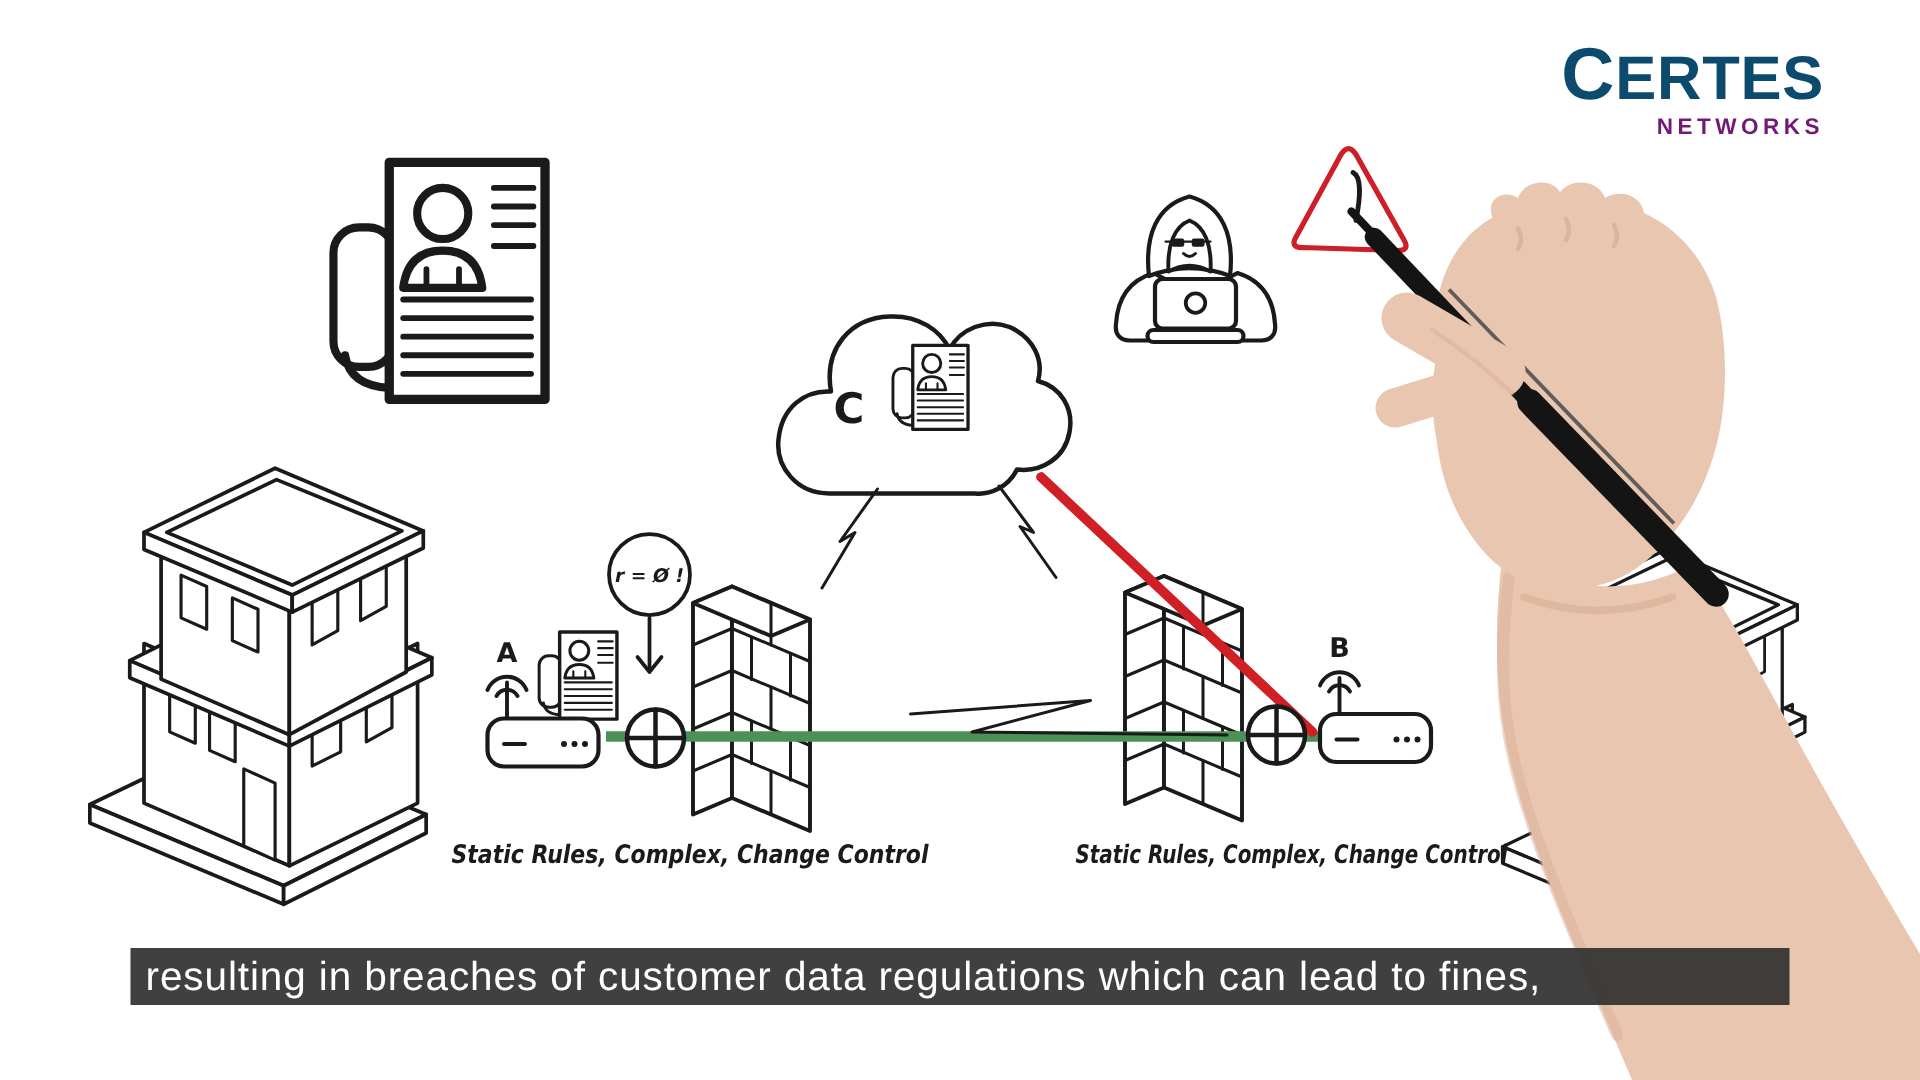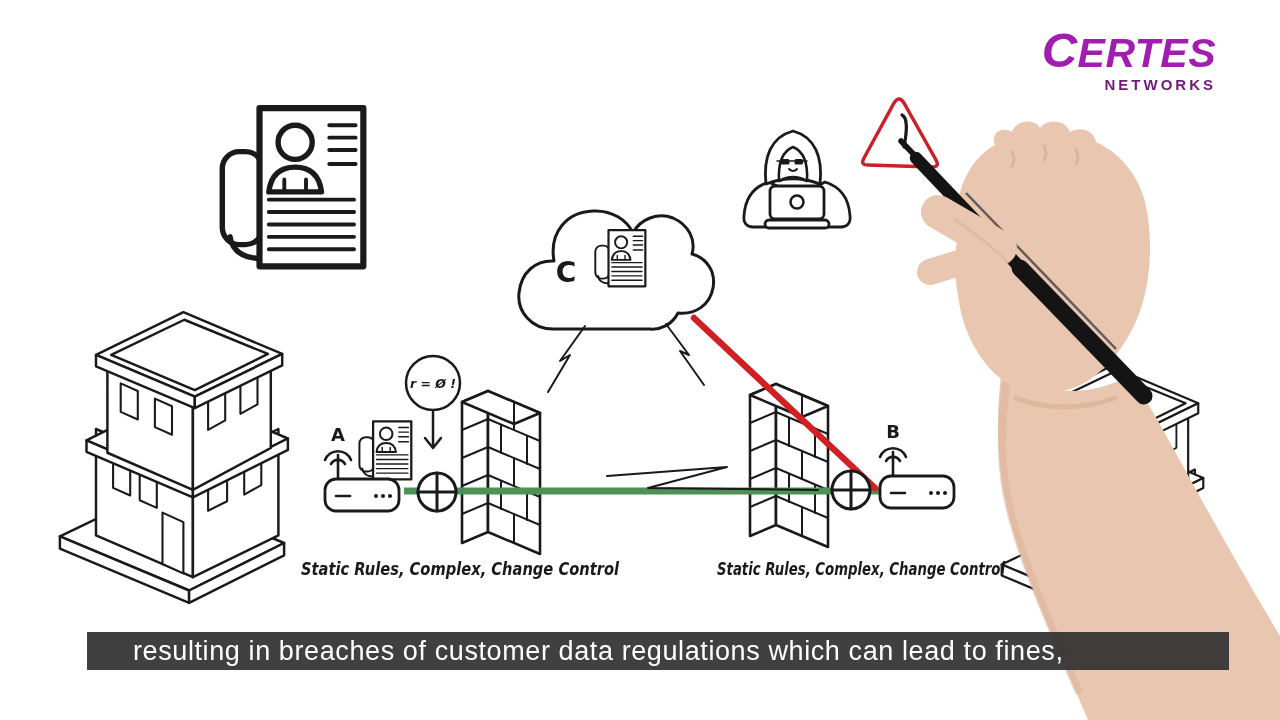--- a/index.html
+++ b/index.html
@@ -2,27 +2,27 @@
 <html><head>
 <meta charset="utf-8">
 <style>
   html,body{margin:0;padding:0;background:#ffffff;}
   .stage{position:relative;width:1280px;height:720px;background:#ffffff;overflow:hidden;
          font-family:"Liberation Sans",sans-serif;}
   .stage svg{position:absolute;left:0;top:0;}
   
   .logo{position:absolute;top:26px;right:64px;text-align:right;line-height:1;}
   .logo-name{display:block;font-family:"Liberation Sans",sans-serif;font-weight:800;
-             font-size:41px;letter-spacing:0.5px;color:#a21caf;font-style:italic;}
+             font-size:41px;letter-spacing:0.5px;color:#0c4a6e;}
   .logo-name::first-letter{font-size:49px;}
   .logo-tagline{display:block;margin-top:2px;font-weight:700;font-size:15px;
                 letter-spacing:3px;color:#701a75;}
   
   .caption-bar{position:absolute;left:87px;top:632px;width:1106px;height:38px;
-               background:rgba(48,48,48,0.92);display:flex;align-items:center;z-index:5;padding-left:36px;}
+               background:rgba(48,48,48,0.92);display:flex;align-items:center;z-index:5;}
   .caption-text{color:#ffffff;font-size:27px;font-weight:400;letter-spacing:0.6px;
                 padding-left:10px;white-space:nowrap;}
   
   .ink{stroke:#1a1a1a;fill:none;stroke-linejoin:round;stroke-linecap:round;}
   .wh{fill:#ffffff;stroke:#1a1a1a;stroke-linejoin:round;}
   text{font-family:"DejaVu Sans",sans-serif;fill:#1a1a1a;}
 </style>
 </head>
 <body>
 

